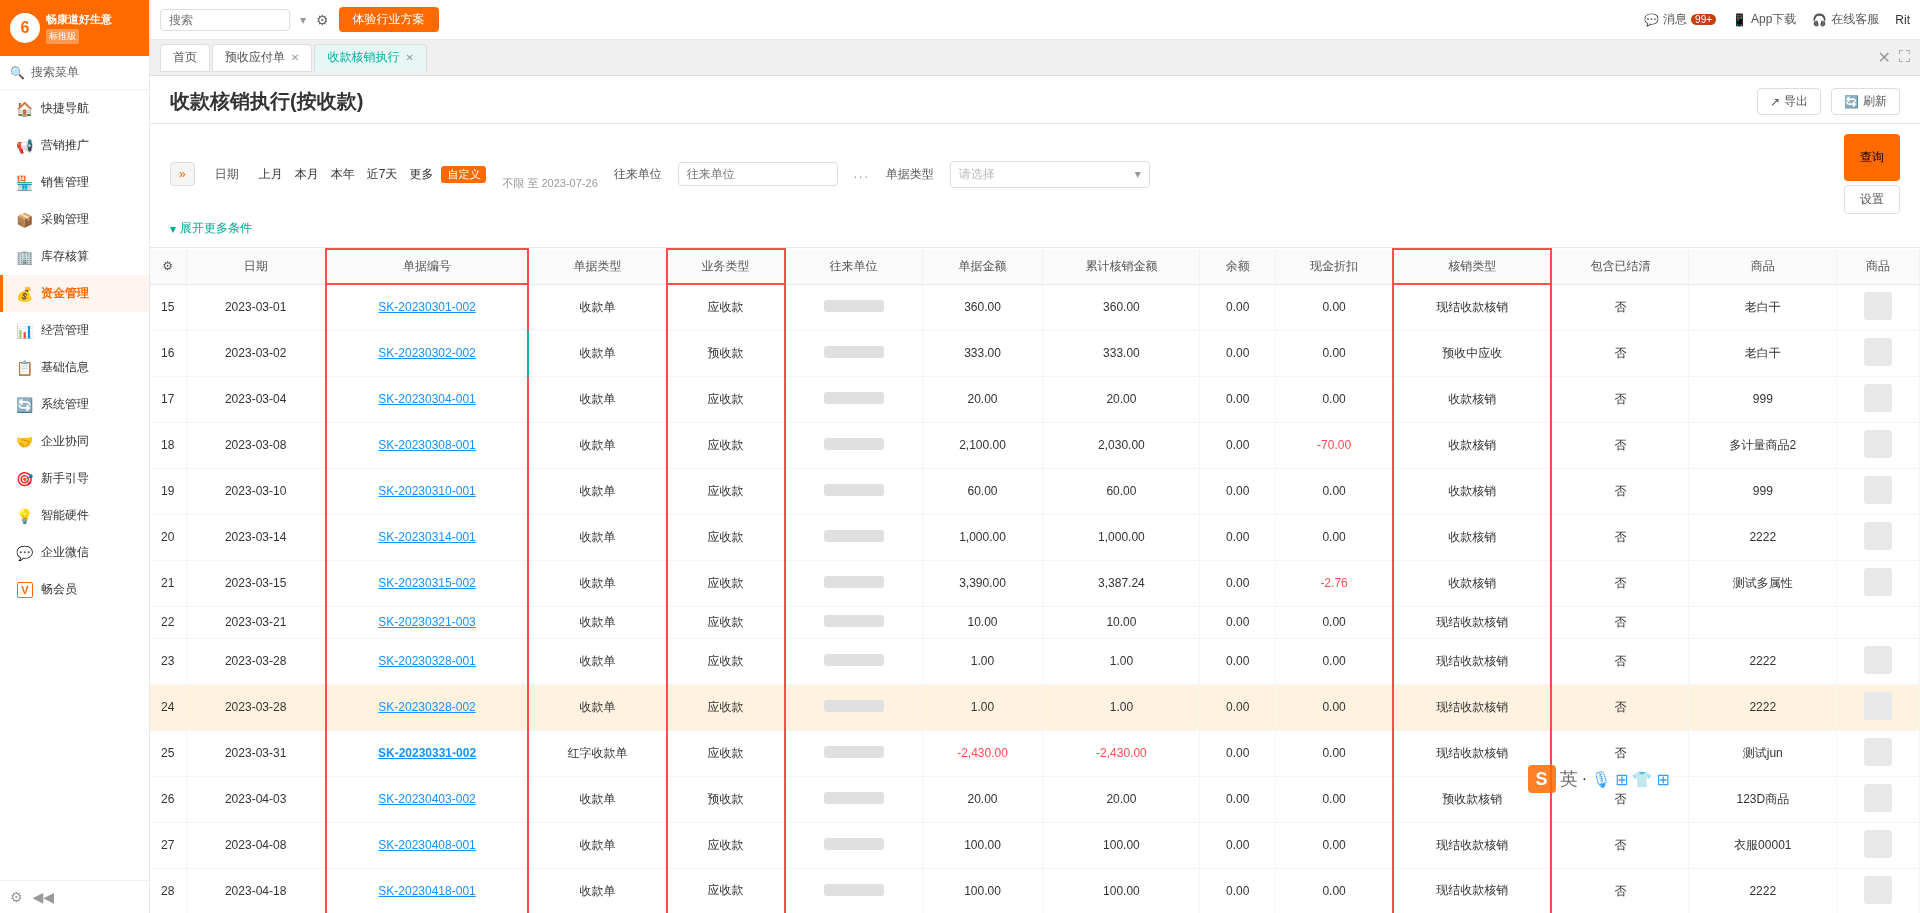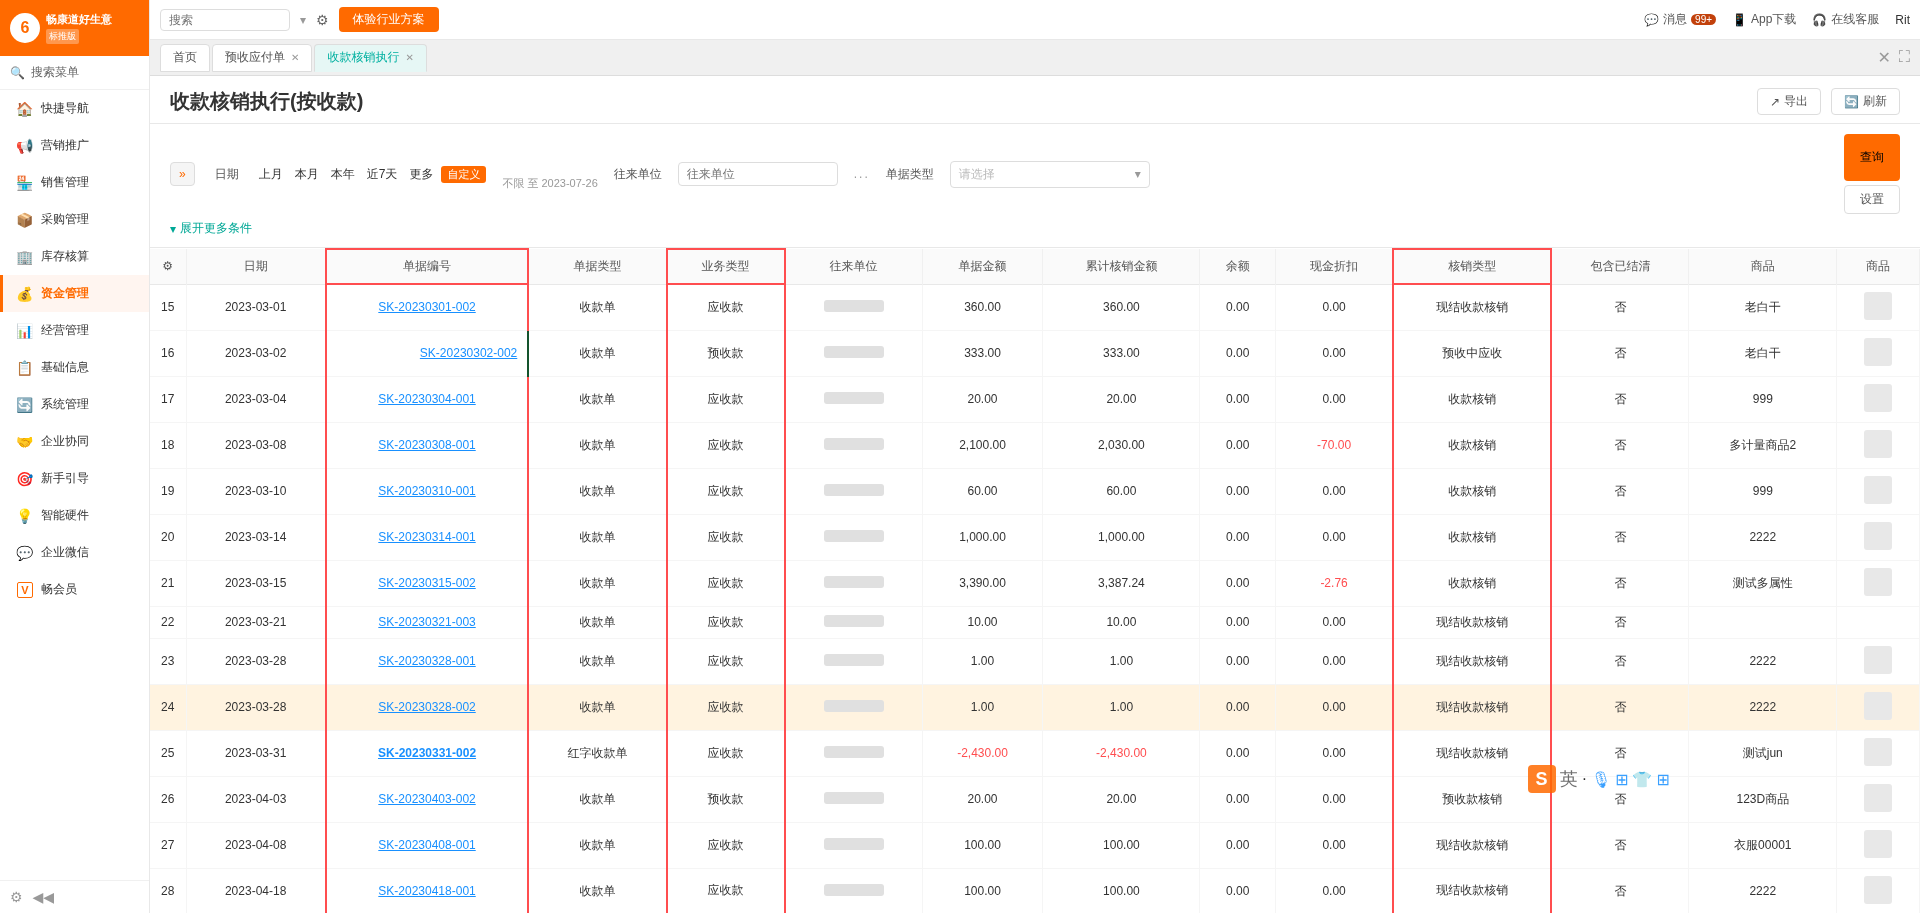--- a/index.html
+++ b/index.html
@@ -292,21 +292,21 @@
     <td>0.00</td>
     <td class="">0.00</td>
     <td style="border-left: 2px solid rgb(255, 77, 79); border-right: 2px solid rgb(255, 77, 79); border-top: 2px solid rgb(255, 77, 79);">现结收款核销</td>
     <td>否</td>
     <td>老白干</td>
     <td><div style="width:28px;height:28px;background:#e8e8e8;border-radius:3px;display:inline-block;"></div></td>
   </tr>
             <tr>
     <td>16</td>
     <td>2023-03-02</td>
-    <td style="border-left:2px solid #ff4d4f; border-right:2px solid #14532d;text-align:right;">
+    <td style="border-left:2px solid #ff4d4f; border-right:2px solid #14b8a6;">
       <a class="link-text">SK-20230302-002</a>
     </td>
     <td>收款单</td>
     <td style="border-left:2px solid #ff4d4f; border-right:2px solid #ff4d4f;">预收款</td>
     <td><span class="blurred" style="width:60px;">&nbsp;&nbsp;&nbsp;&nbsp;&nbsp;&nbsp;&nbsp;&nbsp;</span></td>
     <td class="">333.00</td>
     <td class="">333.00</td>
     <td>0.00</td>
     <td class="">0.00</td>
     <td style="border-left:2px solid #ff4d4f; border-right:2px solid #ff4d4f;">预收中应收</td>

